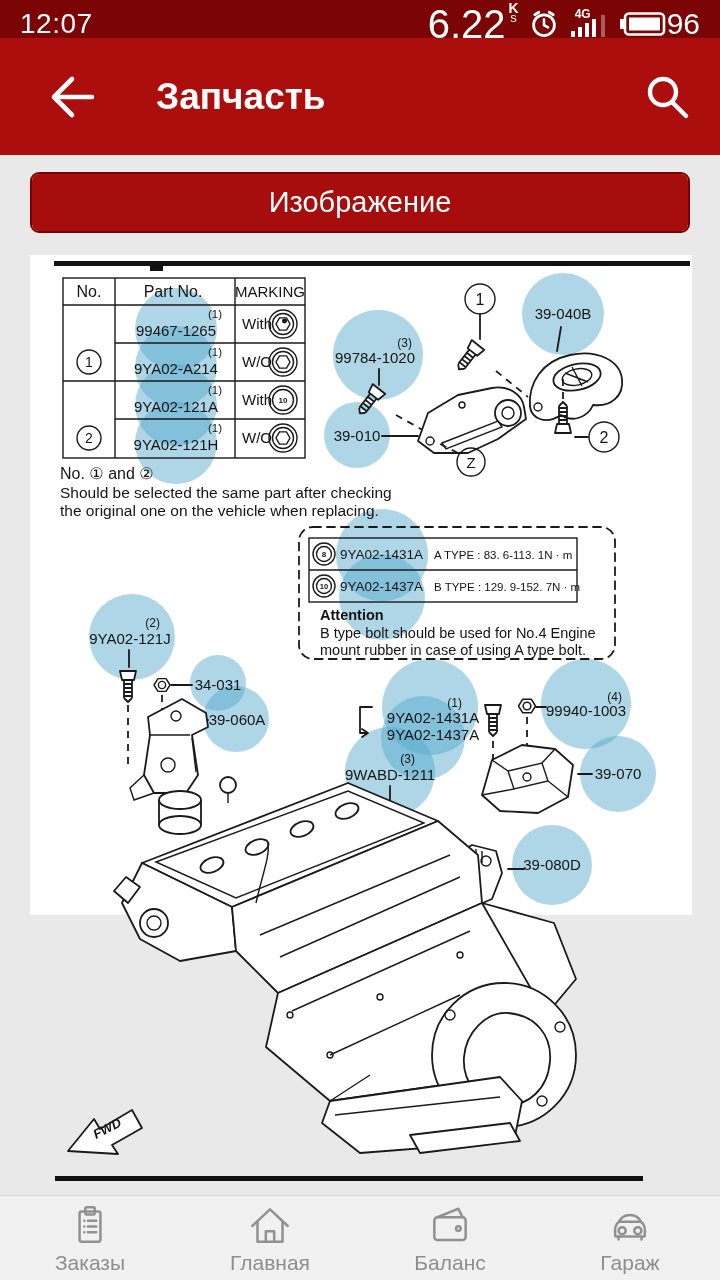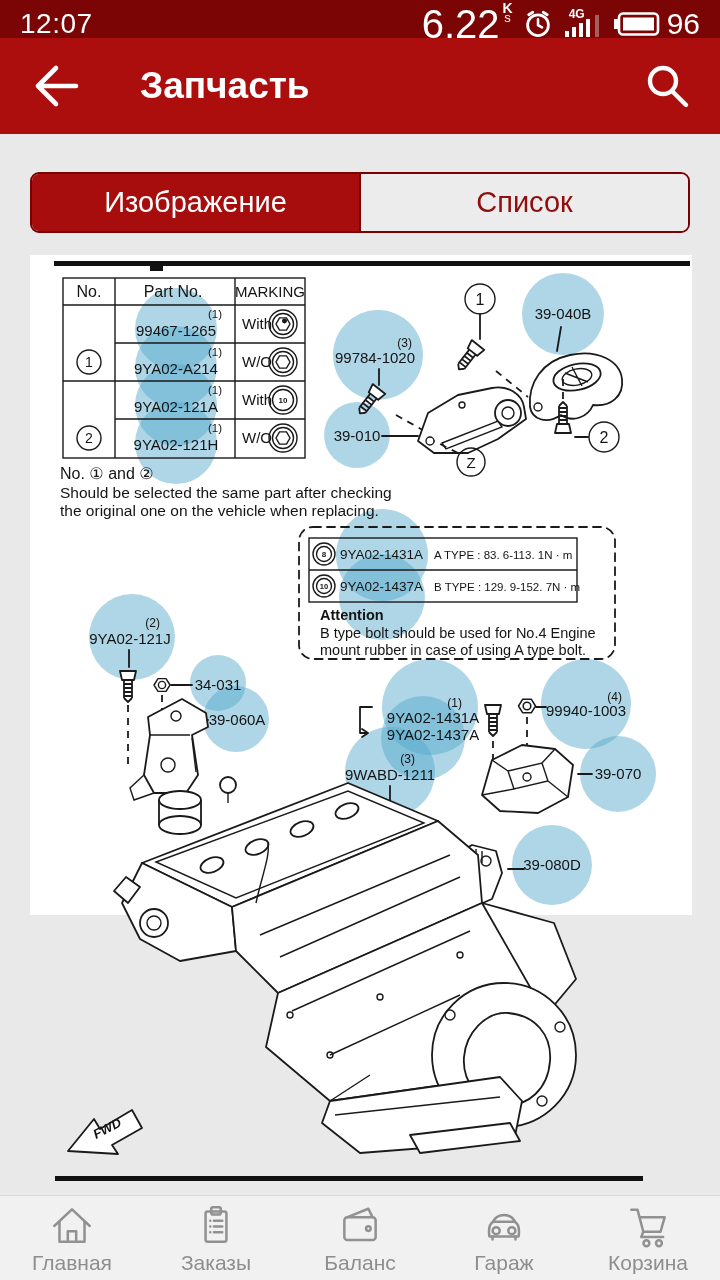--- a/index.html
+++ b/index.html
@@ -11,25 +11,25 @@
              padding:0 20px;box-sizing:border-box;color:#fff;}
   .sb-time{font-size:28px;letter-spacing:.5px;}
   .sb-right{display:flex;align-items:center;gap:10px;}
   .sb-speed{display:flex;align-items:flex-start;gap:3px;}
   .sb-speed .num{font-size:40px;}
   .kps{display:flex;flex-direction:column;align-items:center;line-height:10px;margin-top:1px;}
   .kps .k{font-size:14px;font-weight:bold;}
   .kps .s{font-size:13px;}
   .sb-signal{position:relative;width:40px;height:30px;}
   .sb-signal .fourg{position:absolute;top:-2px;left:6px;font-size:12px;font-weight:bold;}
-  .sb-batt{display:flex;align-items:center;gap:6px;}
+  .sb-batt{display:flex;align-items:center;}
   .sb-pct{font-size:30px;}
   
-  .appbar{position:absolute;top:38px;left:0;right:0;height:96px;background:#AC0E0E;
-          display:flex;align-items:center;color:#fff;}
+  .appbar{position:absolute;top:38px;left:0;right:0;height:117px;background:#AC0E0E;
+          display:flex;align-items:center;color:#fff;padding-left:16px;}
   .appbar .back{margin-left:30px;width:52px;height:48px;cursor:pointer;}
   .appbar .title{margin-left:58px;font-size:37px;font-weight:bold;}
   .appbar .search{margin-left:auto;margin-right:28px;width:50px;height:50px;cursor:pointer;}
   
   .tabs{position:absolute;top:172px;left:30px;width:660px;height:61px;display:flex;
         border:2px solid #7A0101;border-radius:9px;overflow:hidden;box-sizing:border-box;}
   .tab{flex:1;display:flex;align-items:center;justify-content:center;font-size:29px;}
   .tab.active{background:#A80D0D;color:#fff;}
   .tab.inactive{background:#ECECEC;color:#8F0E0E;border-left:2px solid #7A0101;}
   
@@ -98,21 +98,20 @@
     </svg>
     <span class="title">Запчасть</span>
     <svg class="search" viewBox="0 0 50 50">
       <circle cx="21" cy="20" r="13" stroke="#fff" stroke-width="4.4" fill="none"></circle>
       <path d="M31 31 L44 44" stroke="#fff" stroke-width="4.4" stroke-linecap="round"></path>
     </svg>
   </div>
 
   <div class="tabs">
     <div class="tab active">Изображение</div>
-    <div class="tab inactive">Список</div>
   </div>
 
   <div class="page">
     <svg width="662" height="935" viewBox="0 0 662 935">
       <defs>
         <g id="bolt" class="kw">
           <path d="M-8,0 H8 L6,9 H-6 Z"></path>
           <path d="M-4,9 V27 M4,9 V27 M-4,13 H4 M-4,17 H4 M-4,21 H4 M-4,25 H4 M-4,27 L0,31 L4,27"></path>
         </g>
         <g id="nut" class="kw">
@@ -363,57 +362,48 @@
       <g>
         <path class="kw" d="M38,896 L64,864 L70,874 L102,855 L112,873 L82,890 L88,899 Z" stroke-width="2.4"></path>
         <text transform="translate(66,884) rotate(-27)" font-size="13" font-weight="bold" font-style="italic">FWD</text>
       </g>
     </svg>
   </div>
 
   <div class="bottomnav">
     <div class="nav-item">
       <svg viewBox="0 0 46 46">
-        <path class="ic" d="M6,23 L23,7 L40,23"></path>
-        <path class="ic" d="M11,19 V38 H35 V19"></path>
-        <path class="ic" d="M19,38 V28 H27 V38"></path>
-      </svg>
-      <span class="nav-label">Главная</span>
-    </div>
-    <div class="nav-item">
-      <svg viewBox="0 0 46 46">
         <rect class="ic" x="13" y="9" width="20" height="29" rx="2"></rect>
         <rect class="ic" x="18.5" y="5" width="9" height="7" rx="1.5"></rect>
         <path class="ic" d="M17.5,18 h0.01 M17.5,23.5 h0.01 M17.5,29 h0.01"></path>
         <path class="ic" d="M21,18 H29 M21,23.5 H29 M21,29 H29"></path>
       </svg>
       <span class="nav-label">Заказы</span>
+    </div>
+    <div class="nav-item">
+      <svg viewBox="0 0 46 46">
+        <path class="ic" d="M6,23 L23,7 L40,23"></path>
+        <path class="ic" d="M11,19 V38 H35 V19"></path>
+        <path class="ic" d="M19,38 V28 H27 V38"></path>
+      </svg>
+      <span class="nav-label">Главная</span>
     </div>
     <div class="nav-item">
       <svg viewBox="0 0 46 46">
         <path class="ic" d="M11,14.5 L31,6.5 L34.5,13.5"></path>
         <rect class="ic" x="8" y="14.5" width="30" height="22" rx="3"></rect>
         <circle class="ic" cx="31" cy="25.5" r="2.2"></circle>
       </svg>
       <span class="nav-label">Баланс</span>
     </div>
     <div class="nav-item">
       <svg viewBox="0 0 46 46">
         <path class="ic" d="M9,33 C8,26 9,21 12.5,19 C14.5,14.5 17.5,12.5 23,12.5 C28.5,12.5 31.5,14.5 33.5,19 C37,21 38,26 37,33 Z"></path>
         <path class="ic" d="M12.5,19 H33.5"></path>
         <circle class="ic" cx="15.5" cy="27.5" r="3.4"></circle>
         <circle class="ic" cx="30.5" cy="27.5" r="3.4"></circle>
         <path class="ic" d="M12,33 V36 M34,33 V36"></path>
       </svg>
       <span class="nav-label">Гараж</span>
     </div>
-    <div class="nav-item">
-      <svg viewBox="0 0 46 46">
-        <path class="ic" d="M7,7.5 H13 L18.5,28.5 H35 L39,14.5 H15.5"></path>
-        <path class="ic" d="M18.5,28.5 L16.5,33.5 H37.5"></path>
-        <circle class="ic" cx="21.5" cy="39.5" r="2.8"></circle>
-        <circle class="ic" cx="33.5" cy="39.5" r="2.8"></circle>
-      </svg>
-      <span class="nav-label">Корзина</span>
-    </div>
   </div>
 
 </div>
 
 </body></html>

